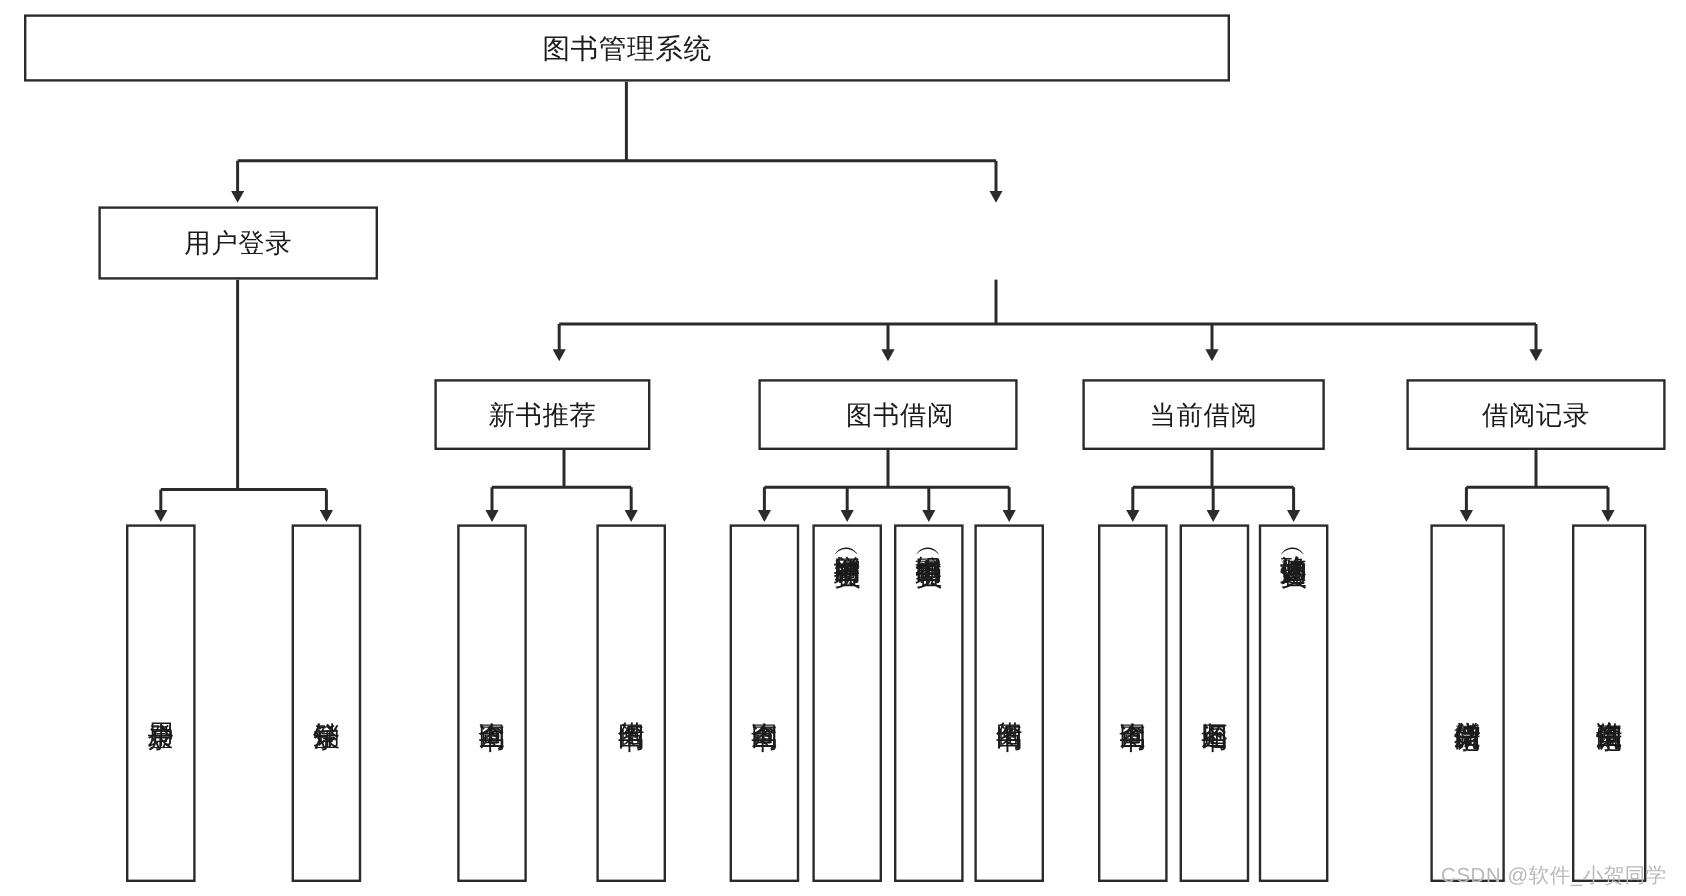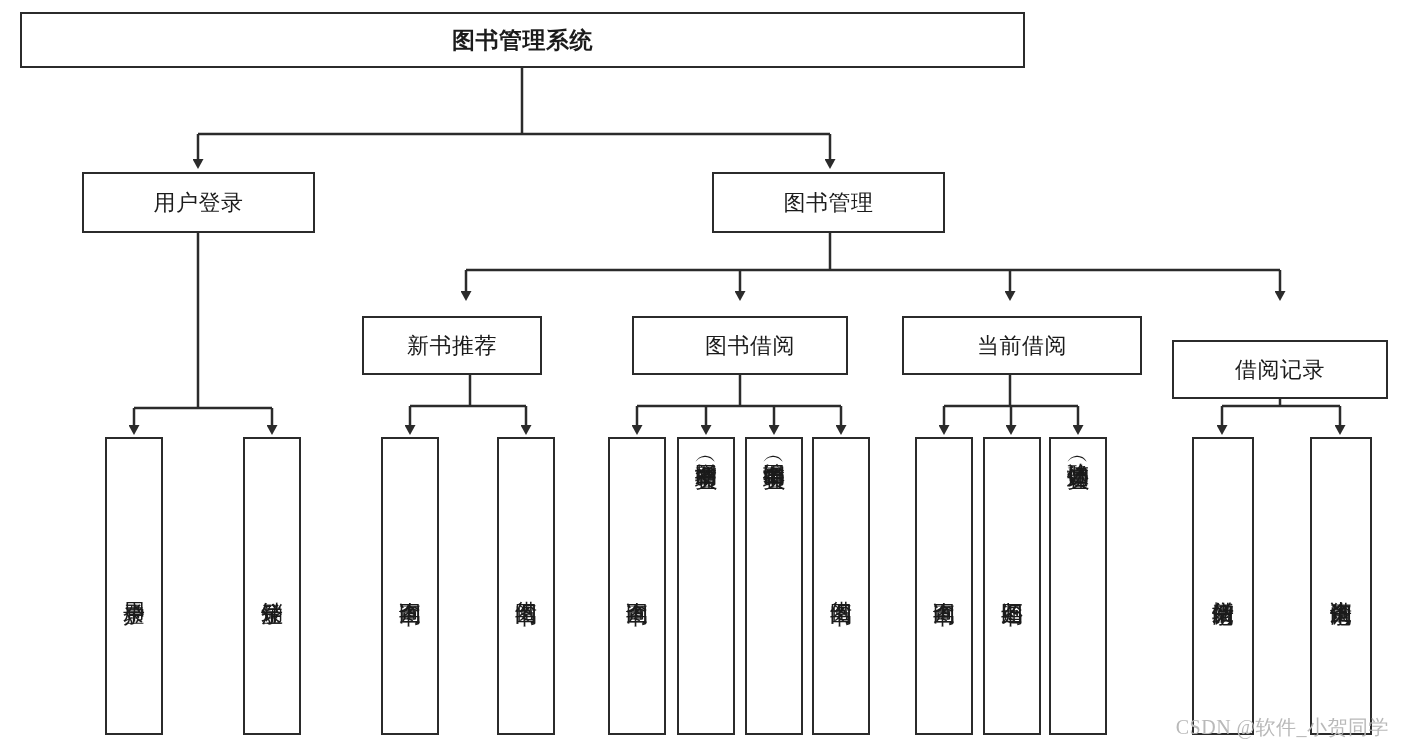--- a/index.html
+++ b/index.html
@@ -63,25 +63,25 @@
     max-height: 285px;
   }
   .node.leaf.center {
     align-items: center;
     padding-top: 0;
   }
   #watermark {
     position: absolute;
     right: 16px;
     bottom: 6px;
-    font-size: 20px;
+    font-size: 17px;
     color: #b9b9b9;
     letter-spacing: 0.5px;
     white-space: nowrap;
-    font-family: Liberation Serif, serif;
+    font-family: Liberation Sans, sans-serif;
     text-align: center;
   }
 </style>
 </head>
 <body>
 
 <div id="canvas">
 
   <svg id="edges" viewBox="0 0 1405 747">
     <defs>
@@ -126,41 +126,38 @@
       <path d="M1011,406 L1011,426" marker-end="url(#arrow)"></path>
       <path d="M1078,406 L1078,426" marker-end="url(#arrow)"></path>
 
       <path d="M1280,375 L1280,406"></path>
       <path d="M1222,406 L1340,406"></path>
       <path d="M1222,406 L1222,426" marker-end="url(#arrow)"></path>
       <path d="M1340,406 L1340,426" marker-end="url(#arrow)"></path>
     </g>
   </svg>
 
-  <div class="node root" style="left:20px; top:12px; width:1005px; height:56px;font-weight:bold;">
+  <div class="node root" style="left:20px; top:12px; width:1005px; height:56px;">
     <span class="label">图书管理系统</span>
   </div>
 
   <div class="node lvl2" style="left:82px; top:172px; width:233px; height:61px;">
     <span class="label">用户登录</span>
   </div>
-  <div class="node lvl2" style="left:712px; top:172px; width:233px; height:61px;">
-    <span class="label">图书管理</span>
-  </div>
 
   <div class="node lvl3" style="left:362px; top:316px; width:180px; height:59px;">
     <span class="label">新书推荐</span>
   </div>
   <div class="node lvl3" style="left:632px; top:316px; width:216px; height:59px;padding-left:20px;">
     <span class="label">图书借阅</span>
   </div>
-  <div class="node lvl3" style="left:902px; top:316px; width:240px; height:59px;">
+  <div class="node lvl3" style="left:902px; top:316px; width:202px; height:59px;">
     <span class="label">当前借阅</span>
   </div>
-  <div class="node lvl3" style="left:1172px; top:316px; width:216px; height:59px;margin-top:24px;">
+  <div class="node lvl3" style="left:1172px; top:316px; width:216px; height:59px;">
     <span class="label">借阅记录</span>
   </div>
 
   <div class="node leaf center" style="left:105px; top:437px; width:58px; height:298px;">
     <span class="label">用户登录</span>
   </div>
   <div class="node leaf center" style="left:243px; top:437px; width:58px; height:298px;">
     <span class="label">注销登录</span>
   </div>
 

